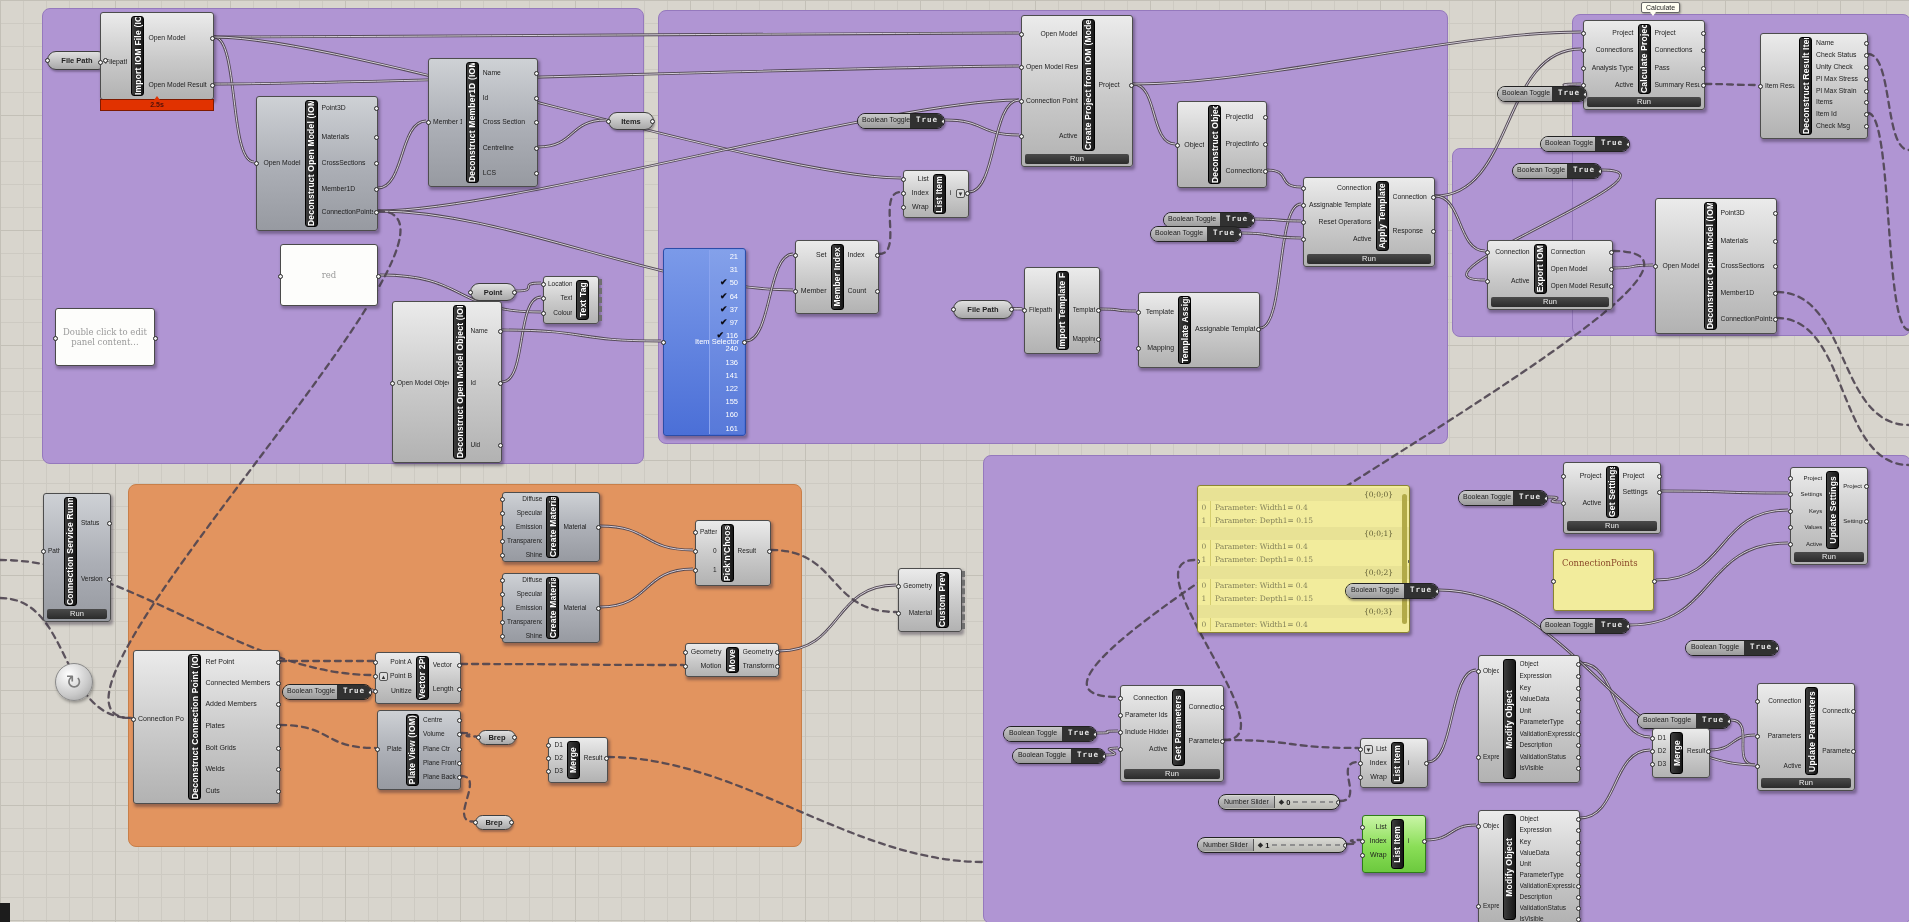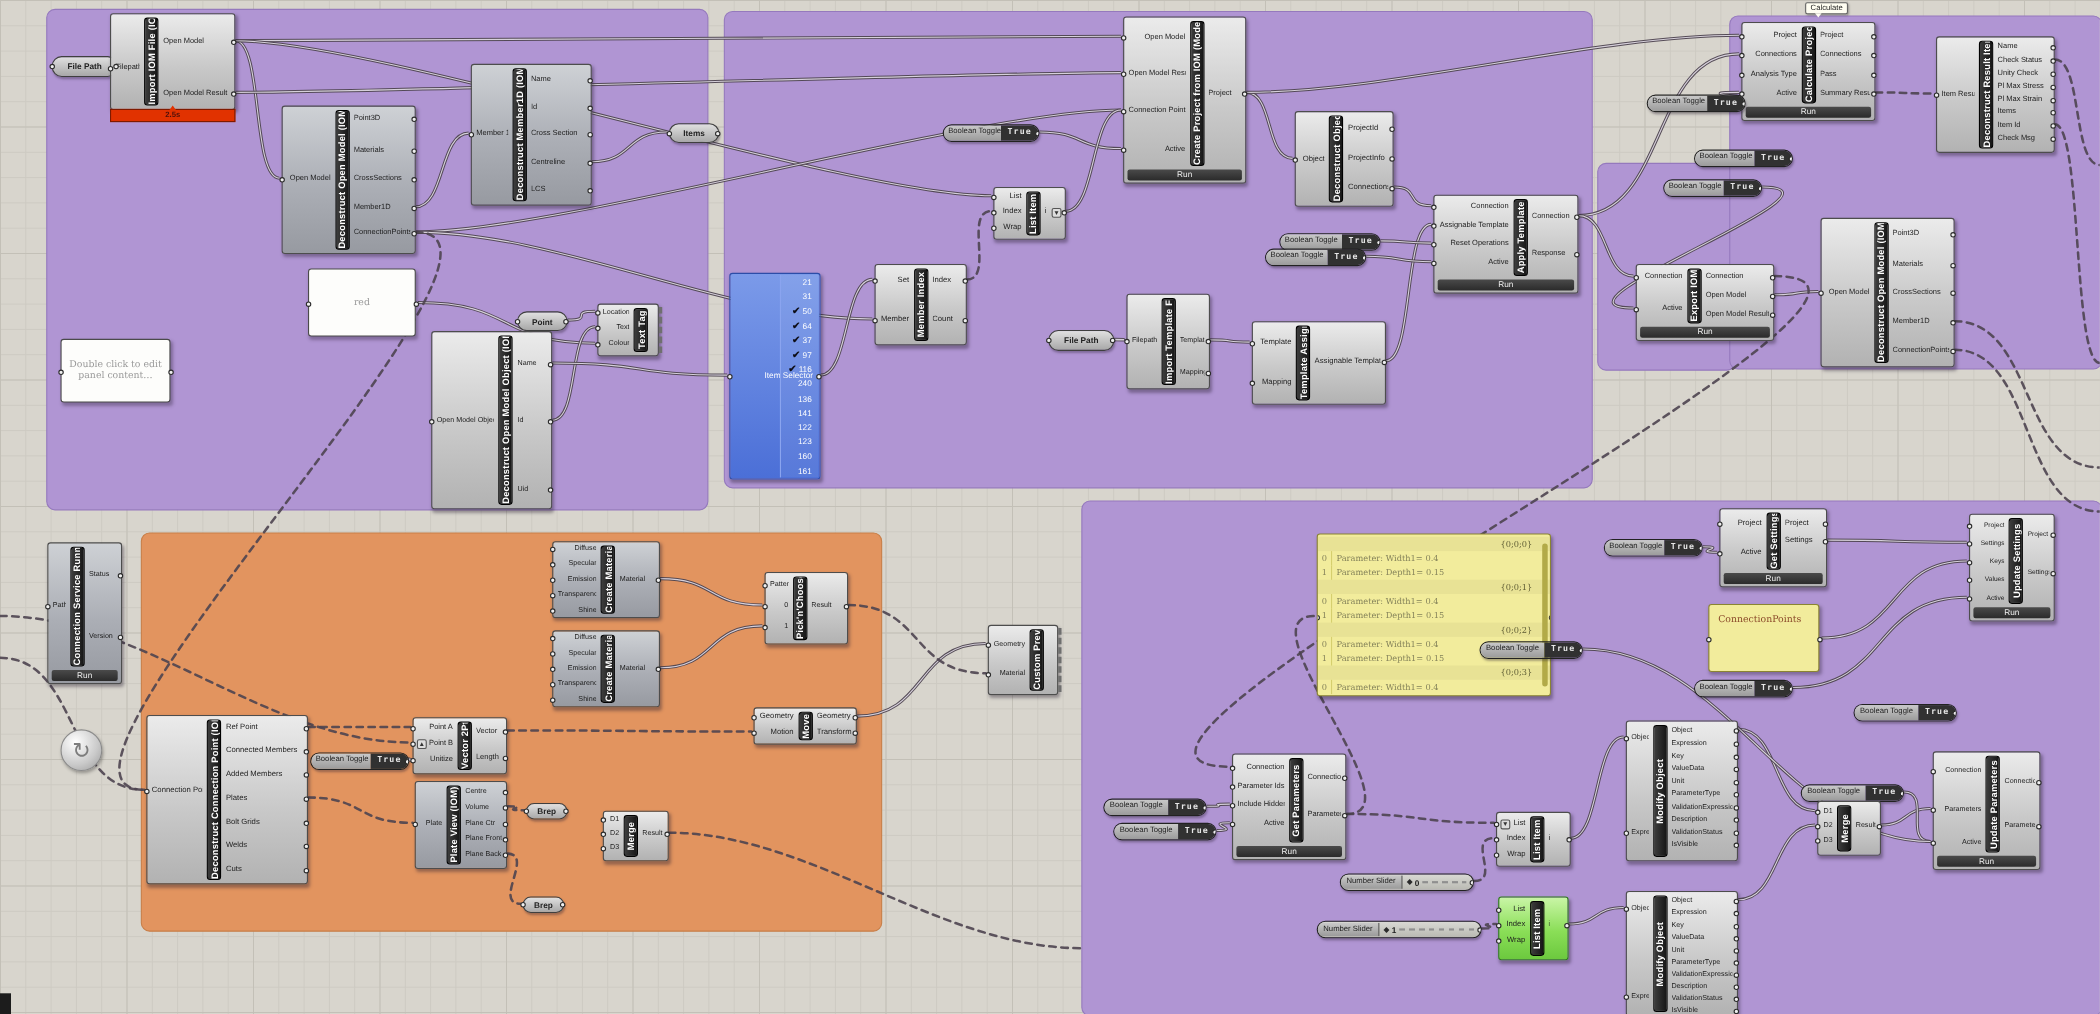--- a/index.html
+++ b/index.html
@@ -339,21 +339,21 @@
           <div class="selrow">
             <span>136</span>
           </div>
           <div class="selrow">
             <span>141</span>
           </div>
           <div class="selrow">
             <span>122</span>
           </div>
           <div class="selrow">
-            <span>123</span>
+            <span>155</span>
           </div>
           <div class="selrow">
             <span>160</span>
           </div>
           <div class="selrow">
             <span>161</span>
           </div>
         </div>
         <div class="node" style="left: -3px; top: 90.5px;"></div>
         <div class="node" style="left: 78px; top: 90.5px;"></div>

